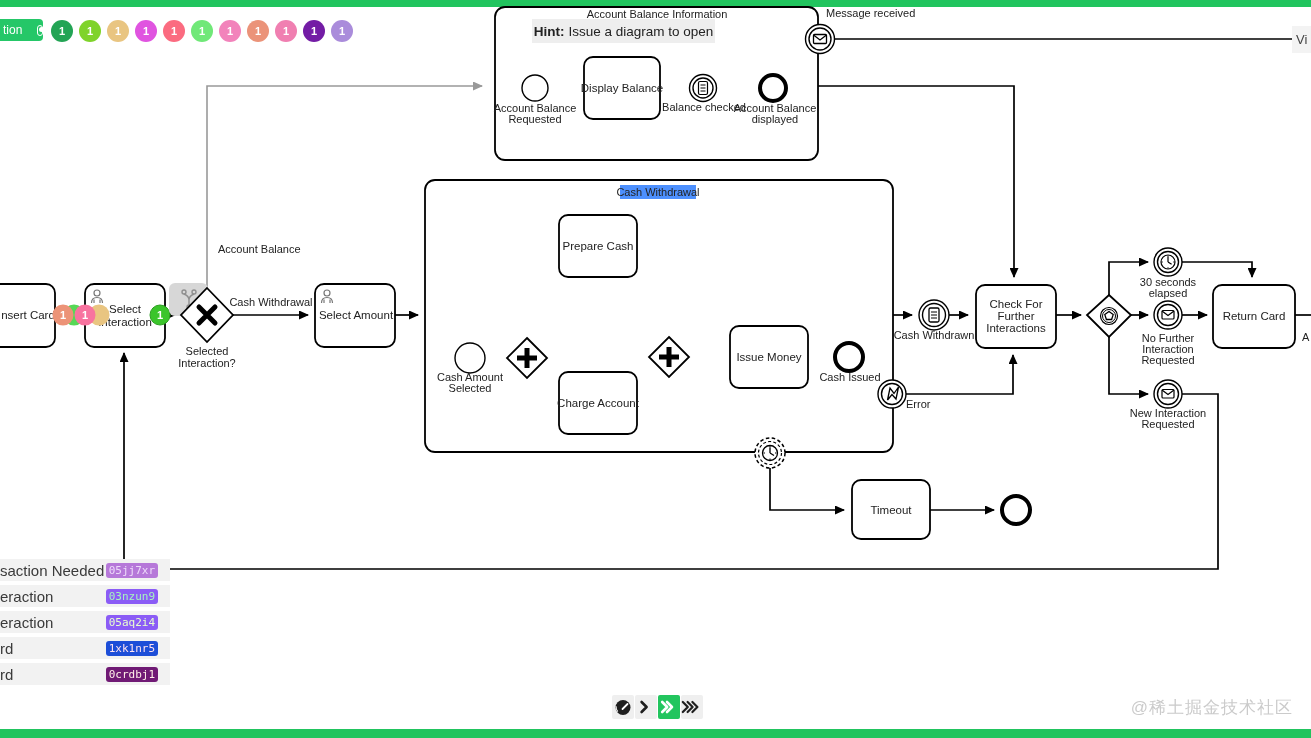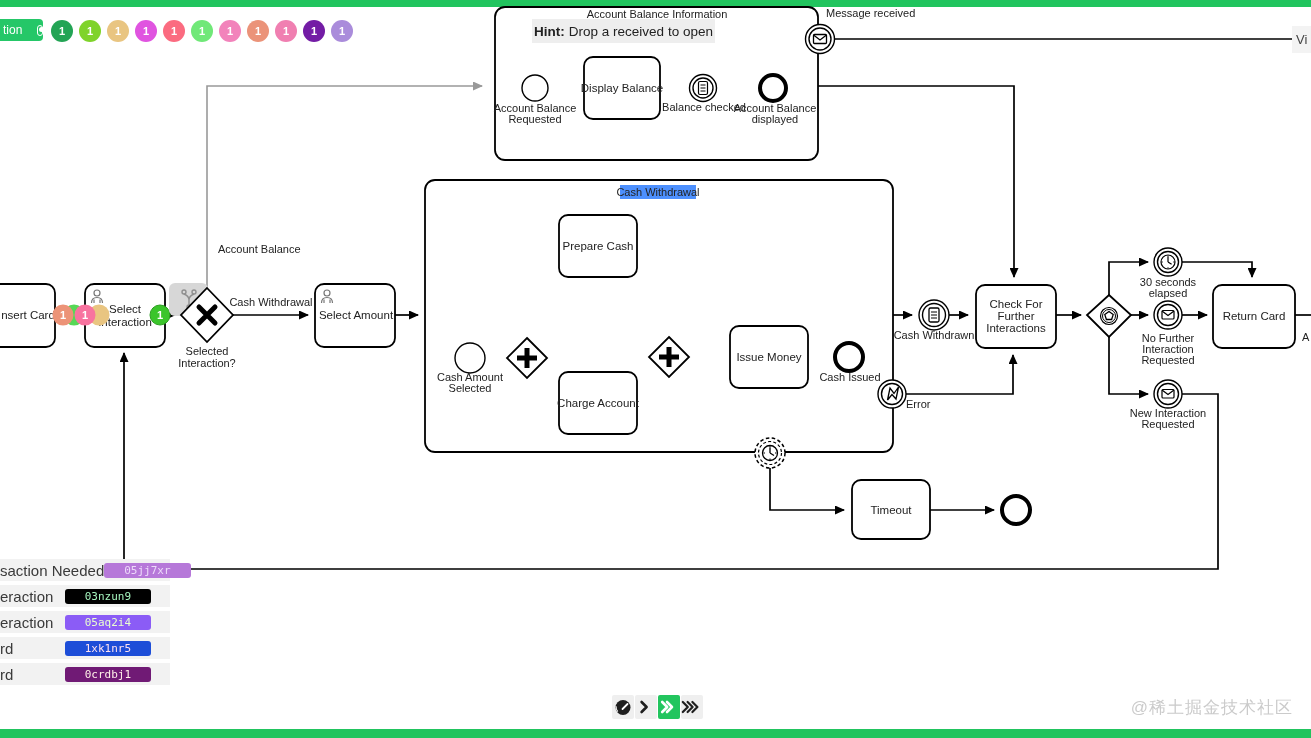--- a/index.html
+++ b/index.html
@@ -19,21 +19,21 @@
   #view-btn{position:absolute;left:1292px;top:26px;width:19px;height:27px;background:#f3f3f3;
       color:#444;font-size:13px;display:flex;align-items:center;padding-left:4px;box-sizing:border-box;cursor:pointer;}
   #hint{position:absolute;left:532px;top:19px;width:183px;height:24px;background:#eeeeee;
       display:flex;align-items:center;justify-content:center;font-size:13.5px;color:#222;gap:4px;}
   #hint b{font-weight:bold;}
   #element-list{position:absolute;left:0;top:559px;width:170px;}
   .lrow{height:22px;margin-bottom:4px;background:#f2f2f2;display:flex;align-items:center;
       justify-content:space-between;cursor:pointer;text-align:right;}
   .llabel{font-size:15px;color:#3a3a3a;white-space:nowrap;}
   .lbadge{font-family:"DejaVu Sans Mono",monospace;font-size:11px;border-radius:3px;
-      padding:1px 20px;margin-right:19px;}
+      padding:1px 3px;margin-right:12px;}
   #pager{position:absolute;left:612px;top:695px;display:flex;gap:1px;}
   .pbtn{width:22px;height:24px;background:#efefef;border:none;padding:0;display:flex;
       align-items:center;justify-content:center;border-radius:2px;cursor:pointer;}
   .pbtn.active{background:#22c55e;}
   #watermark{position:absolute;right:18px;top:696px;font-size:17px;color:#cbcbcb;letter-spacing:1px;}
   svg.diagram{position:absolute;left:0;top:0;font-family:"Liberation Sans",sans-serif;}
   .shape{fill:#fff;stroke:#000;stroke-width:1.8;}
   .thin{fill:#fff;stroke:#000;stroke-width:1.4;}
   .flow{fill:none;stroke:#000;stroke-width:1.7;}
   .flowg{fill:none;stroke:#999;stroke-width:1.6;}
@@ -341,31 +341,31 @@
 
     <g>
       <rect class="shape" x="1213" y="285" width="82" height="63" rx="9"></rect>
       <text class="tlbl" x="1254" y="320" text-anchor="middle">Return Card</text>
     </g>
     <text class="lbl" x="1302" y="341">A</text>
   </svg>
 
   <div id="hint">
     <b>Hint:</b>
-    <span>Drop a received to open</span>
+    <span>Issue a diagram to open</span>
   </div>
 
   <div id="element-list">
       <div class="lrow">
         <span class="llabel">saction Needed</span>
         <span class="lbadge" style="background: rgb(182, 120, 217); color: rgb(237, 218, 250);">05jj7xr</span>
       </div>
       <div class="lrow">
         <span class="llabel">eraction</span>
-        <span class="lbadge" style="background: #000000; color: rgb(165, 244, 189);">03nzun9</span>
+        <span class="lbadge" style="background: #8b5cf6; color: rgb(165, 244, 189);">03nzun9</span>
       </div>
       <div class="lrow">
         <span class="llabel">eraction</span>
         <span class="lbadge" style="background: #8b5cf6; color: rgb(234, 255, 207);">05aq2i4</span>
       </div>
       <div class="lrow">
         <span class="llabel">rd</span>
         <span class="lbadge" style="background: #1d4ed8; color: rgb(255, 227, 240);">1xk1nr5</span>
       </div>
       <div class="lrow">

